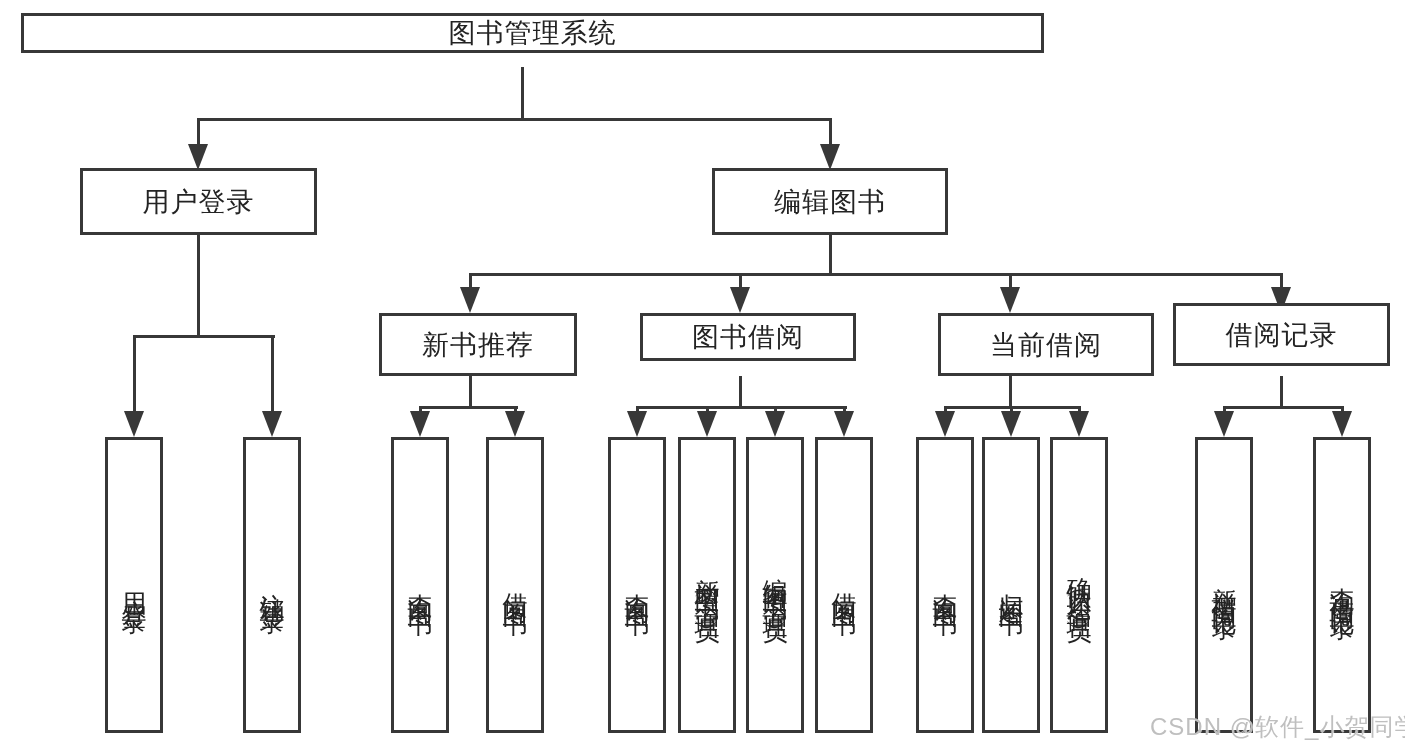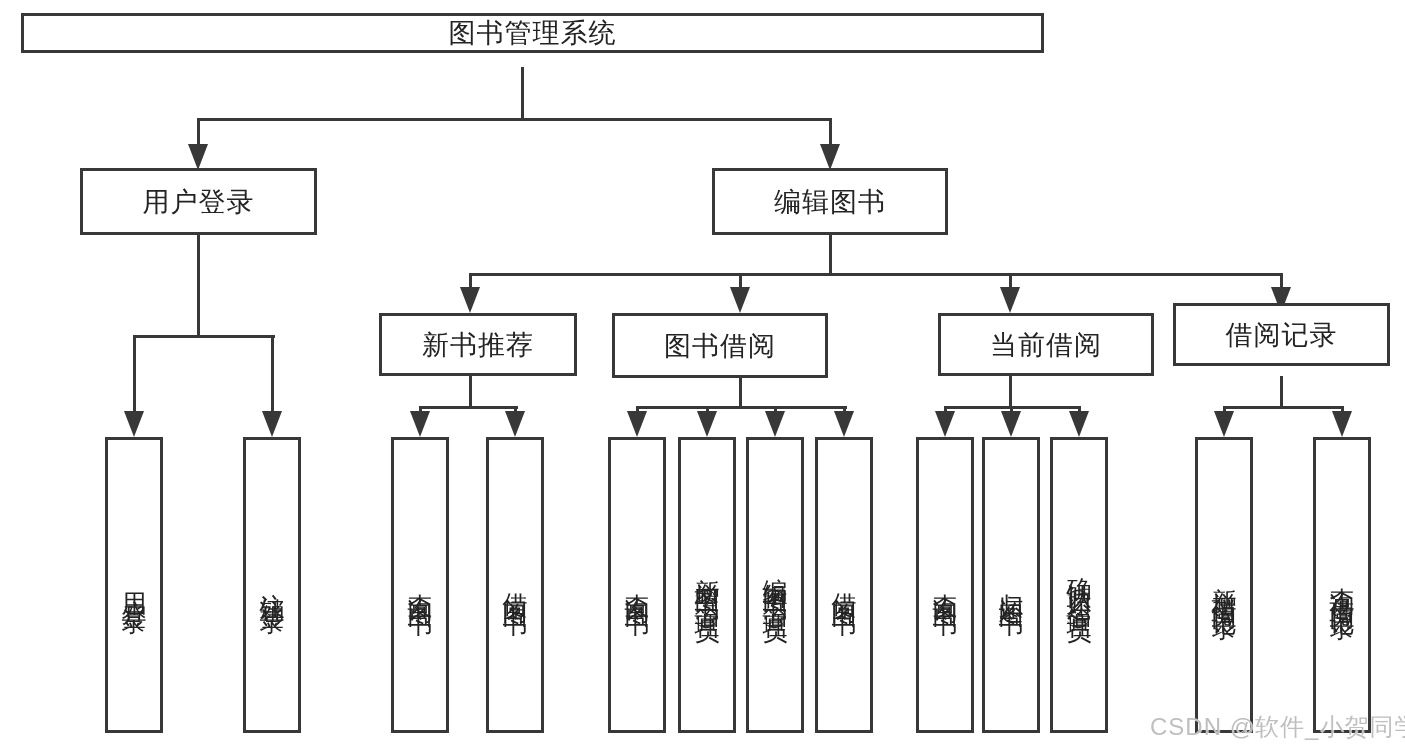--- a/index.html
+++ b/index.html
@@ -94,21 +94,21 @@
   <div class="vline" style="left:739px;top:275px;height:17px"></div>
   <div class="arrow" style="left:730px;top:287px"></div>
   <div class="vline" style="left:1009px;top:275px;height:17px"></div>
   <div class="arrow" style="left:1000px;top:287px"></div>
   <div class="vline" style="left:1280px;top:275px;height:17px"></div>
   <div class="arrow" style="left:1271px;top:287px"></div>
 
   <div class="hbox" style="left:379px;top:313px;width:198px;height:63px">
     <span>新书推荐</span>
   </div>
-  <div class="hbox" style="left:612px;top:313px;width:216px;height:65px">
+  <div class="hbox" style="left:640px;top:313px;width:216px;height:48px">
     <span>图书借阅</span>
   </div>
   <div class="hbox" style="left:938px;top:313px;width:216px;height:63px">
     <span>当前借阅</span>
   </div>
   <div class="hbox" style="left:1173px;top:303px;width:217px;height:63px">
     <span>借阅记录</span>
   </div>
 
   <div class="vline" style="left:469px;top:376px;height:33px"></div>

